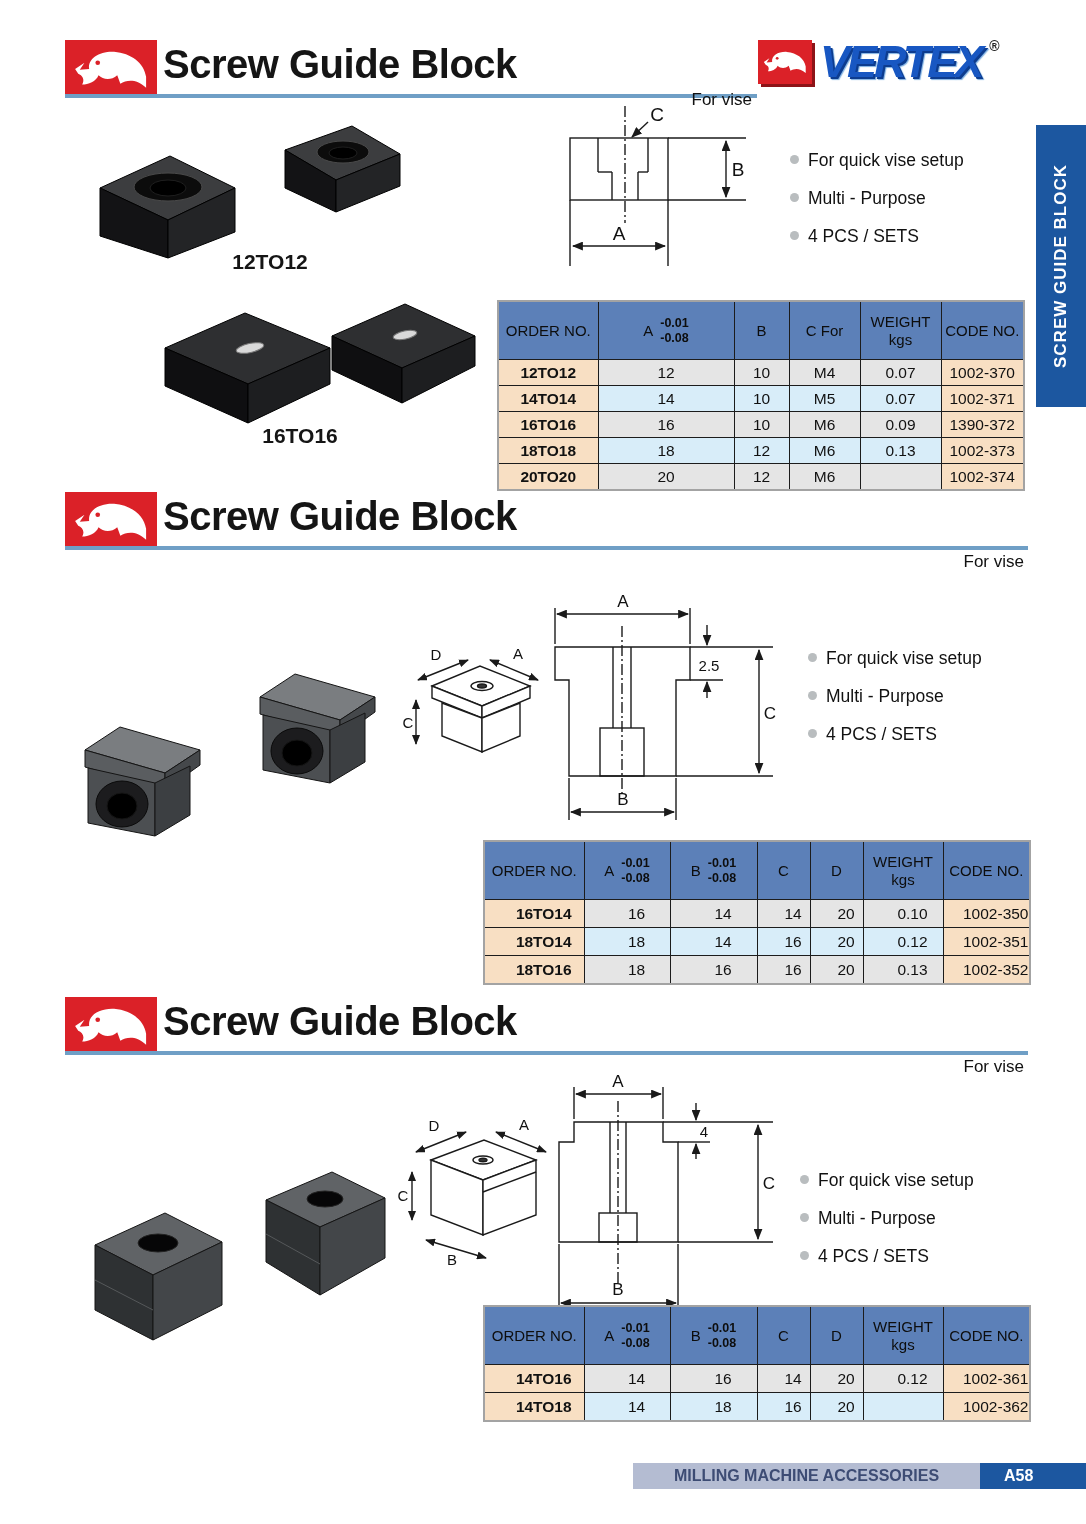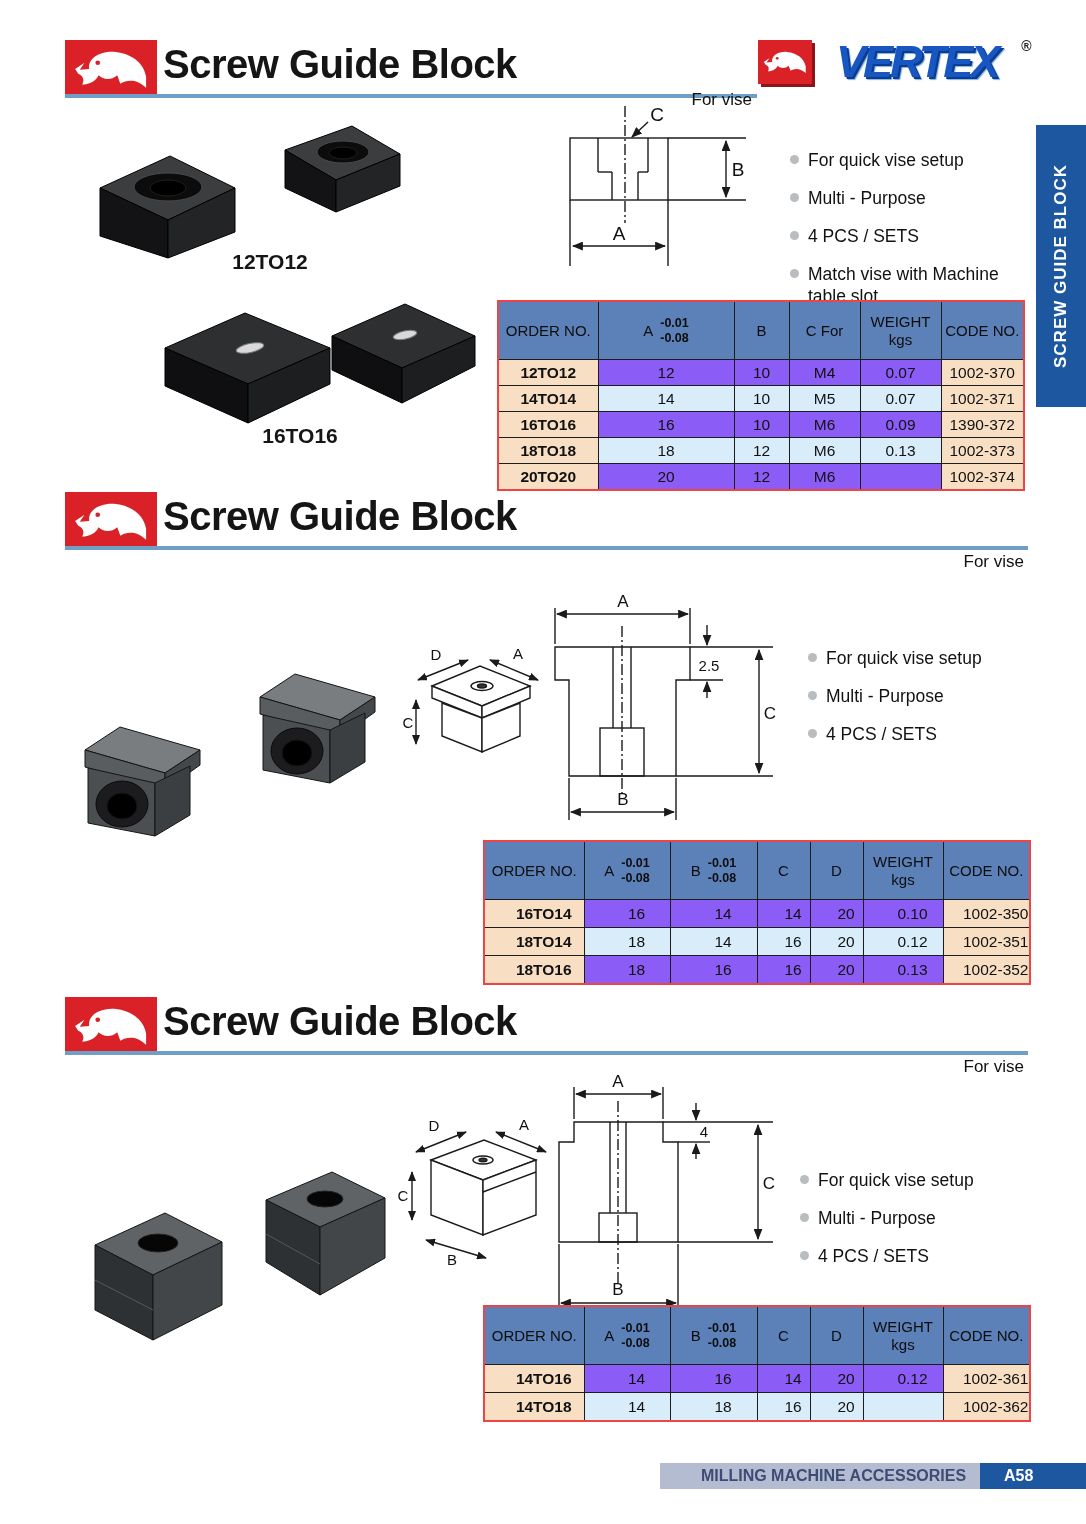--- a/index.html
+++ b/index.html
@@ -7,56 +7,56 @@
         font-family:"Liberation Sans",sans-serif;color:#111;overflow:hidden;}
   .abs{position:absolute;}
 
   
   .eagle-box{width:92px;height:58px;background:#db2128;display:flex;align-items:center;justify-content:center;}
   .sec-title{font-size:40px;font-weight:700;letter-spacing:-.5px;color:#151515;white-space:nowrap;}
   .underline{height:4px;background:#6f9fc6;}
   .for-vise{font-size:17px;text-align:right;color:#111;}
 
   
-  .brand{display:flex;align-items:flex-start;gap:24px;}
+  .brand{display:flex;align-items:flex-start;gap:8px;}
   .brand-box{width:54px;height:44px;background:#db2128;display:flex;align-items:center;justify-content:center;
              box-shadow:3px 3px 0 #8d1418;}
   .brand-text{font-size:45px;line-height:44px;font-weight:900;font-style:italic;letter-spacing:-3px;color:#1857c2;
               text-shadow:2px 2px 0 #0d3c8f,3px 3px 1px #7fb0e0;}
   .brand-reg{font-size:14px;font-weight:700;color:#222;margin-top:-2px;}
 
   
   .bullets{display:flex;flex-direction:column;gap:16px;font-size:17.5px;line-height:1.25;}
   .bullet{display:flex;gap:9px;align-items:flex-start;}
   .bullet .dot{flex:0 0 9px;width:9px;height:9px;border-radius:50%;background:#b9bdbf;margin-top:5px;}
 
   
   .photo-label{font-size:21px;font-weight:700;text-align:center;color:#151515;}
 
   
-  table.spec{position:absolute;border-collapse:collapse;table-layout:fixed;border:2px solid #ef4444;
-             font-size:15px;background:#8b5cf6;}
+  table.spec{position:absolute;border-collapse:collapse;table-layout:fixed;border:2px solid #a3a3a3;
+             font-size:15px;background:#e5e5e5;}
   table.spec th,table.spec td{border:1px solid #1c1c1c;text-align:center;vertical-align:middle;padding:0;}
   table.spec th{background:#5c80b8;font-weight:400;height:57px;color:#0d0d0d;line-height:1.15;}
   table.spec td{height:25px;font-size:15.5px;}
   table.t23 td{height:27px;padding-left:19px;}
   table.spec td:first-child{background:#f8dfc3;font-weight:700;}
   table.spec td:last-child{background:#f8dfc3;}
   table.spec tr.alt td:not(:first-child):not(:last-child){background:#d8edf9;}
   .tolcell{display:flex;align-items:center;justify-content:center;gap:7px;}
   .tletter{font-size:15px;}
   .tvals{display:flex;flex-direction:column;font-size:12.5px;line-height:1.2;text-align:left;font-weight:700;}
 
   
   .side-tab{left:1036px;top:125px;width:50px;height:282px;background:#1c57a0;display:flex;
             align-items:center;justify-content:center;}
   .side-tab span{writing-mode:vertical-rl;transform:rotate(180deg);color:#fff;font-weight:700;
                  font-size:17px;letter-spacing:1px;white-space:nowrap;}
   .footer-bar{left:633px;top:1463px;width:347px;height:26px;background:#b4bcd2;display:flex;
-              align-items:center;justify-content:center;font-size:16px;font-weight:700;color:#3d4c74;margin-left:27px;}
+              align-items:center;justify-content:center;font-size:16px;font-weight:700;color:#3d4c74;}
   .footer-page{left:980px;top:1463px;width:106px;height:26px;background:#1c57a0;display:flex;
                align-items:center;font-size:16px;font-weight:700;color:#fff;padding-left:24px;box-sizing:border-box;}
 
   svg text{font-family:"Liberation Sans",sans-serif;}
   .line-art{stroke:#1a1a1a;fill:none;stroke-width:1.4;}
   .white-fill{fill:#fff;stroke:#1a1a1a;stroke-width:1.4;}
 </style>
 </head>
 <body>
 
@@ -144,24 +144,20 @@
         <span class="dot"></span>
         <span>For quick vise setup</span>
       </div>
     <div class="bullet">
         <span class="dot"></span>
         <span>Multi - Purpose</span>
       </div>
     <div class="bullet">
         <span class="dot"></span>
         <span>4 PCS / SETS</span>
-      </div>
-    <div class="bullet">
-        <span class="dot"></span>
-        <span>Match vise with Machine table slot</span>
       </div>
   </div>
 
   <table class="spec" style="left:497px;top:300px">
       <colgroup>
         <col style="width: 100px;">
         <col style="width: 136px;">
         <col style="width: 55px;">
         <col style="width: 71px;">
         <col style="width: 81px;">

